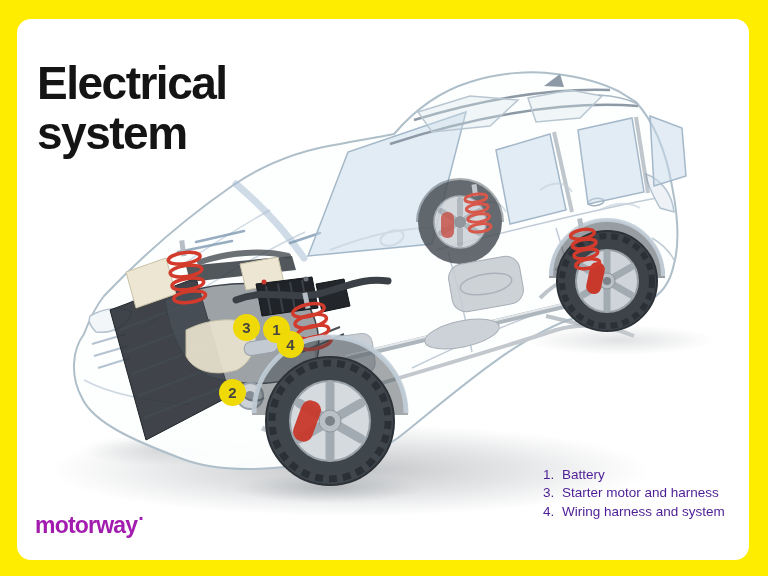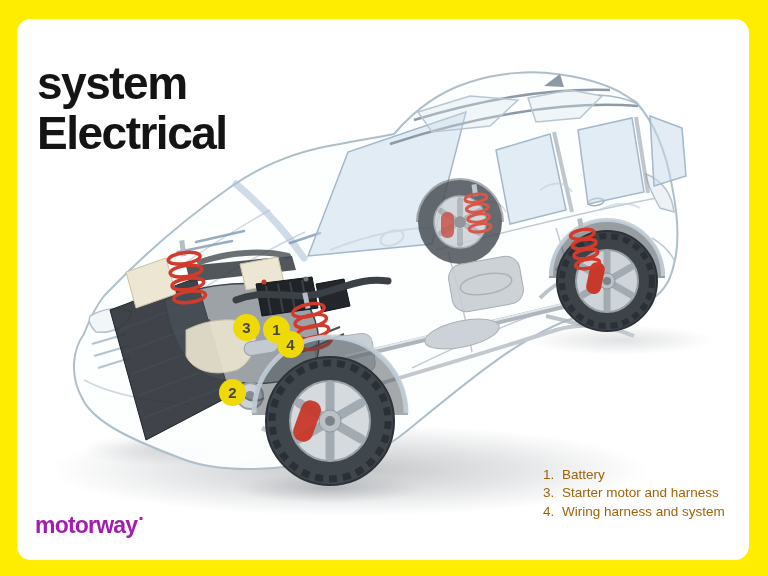--- a/index.html
+++ b/index.html
@@ -16,21 +16,21 @@
     position:absolute;left:0;top:0;width:768px;height:576px;z-index:2;
     pointer-events:none;
   }
   .title{
     position:absolute;left:37px;top:27px;z-index:3;
     font-size:46px;font-weight:bold;letter-spacing:-1.5px;
     line-height:50px;color:#141414;
   }
   .legend{
     position:absolute;left:543px;top:466px;z-index:3;
-    font-size:13.5px;color:#a16207;line-height:18.3px;
+    font-size:13.5px;color:#4c1d95;line-height:18.3px;
   }
   .legend-row{white-space:nowrap;}
   .legend-num{display:inline-block;width:19px;}
   .logo{
     position:absolute;left:35px;top:512px;z-index:3;
     font-size:23px;font-weight:bold;color:#a21caf;letter-spacing:-0.8px;
   }
   .logo-dot{display:inline-block;transform:translateY(-8px);margin-left:1px;font-size:20px;}
   .marker{
     position:absolute;width:27px;height:27px;border-radius:50%;
@@ -42,22 +42,22 @@
   .marker.m1{left:263px;top:316px;}
   .marker.m4{left:277px;top:331px;}
   .marker.m2{left:219px;top:379px;}
 </style>
 </head>
 <body>
 
 <div class="canvas"></div>
 
 <h1 class="title">
+  <div>Electrical</div>
   <div>system</div>
-  <div>Electrical</div>
 </h1>
 
 <svg class="stage" viewBox="0 0 768 576">
   <defs>
     <radialGradient id="gShadow" cx="50%" cy="50%" r="50%">
       <stop offset="0%" stop-color="#82878c" stop-opacity="0.5"></stop>
       <stop offset="55%" stop-color="#969ba0" stop-opacity="0.26"></stop>
       <stop offset="100%" stop-color="#a0a5aa" stop-opacity="0"></stop>
     </radialGradient>
   </defs>

